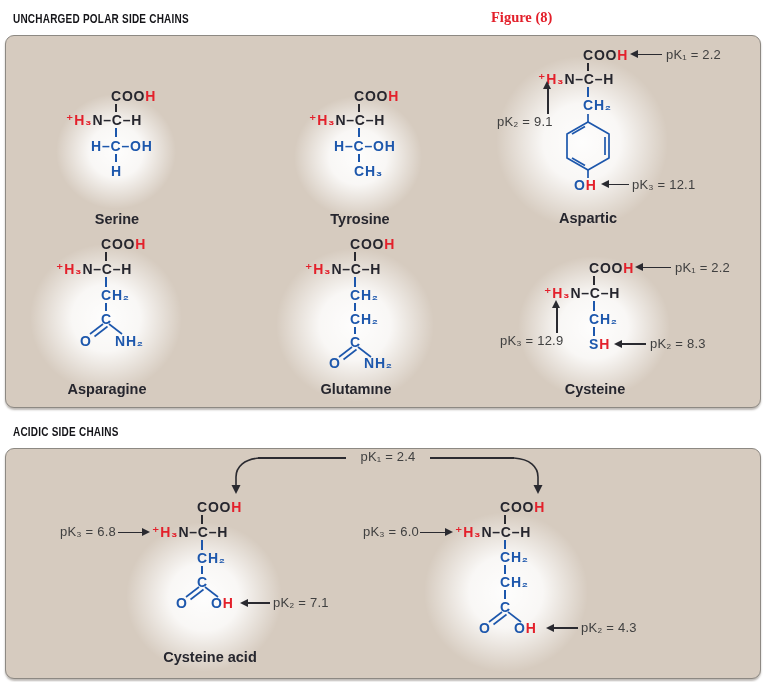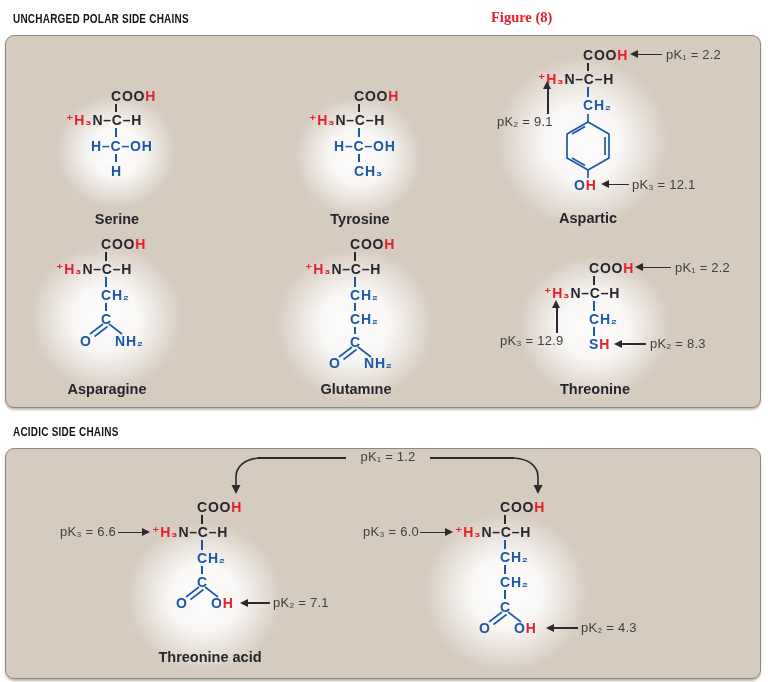--- a/index.html
+++ b/index.html
@@ -156,61 +156,61 @@
     <div class="ah u" style="left:552px;top:296px"></div>
     <div class="vl" style="left:556px;top:303px;height:26px"></div>
     <span class="pk" style="left:500px;top:330px">pK₃ = 12.9</span>
     <div class="bond bb" style="left:593px;top:297px;height:10px"></div>
     <span class="f blue" style="left:589px;top:308px">CH₂</span>
     <div class="bond bb" style="left:593px;top:323px;height:9px"></div>
     <span class="f" style="left:589px;top:333px"><span class="blue">S</span><span class="red">H</span></span>
     <div class="ah l" style="left:614px;top:335.8px"></div>
     <div class="hl" style="left:622px;top:339px;width:24px"></div>
     <span class="pk" style="left:650px;top:333px">pK₂ = 8.3</span>
-    <div class="lbl" style="left:595px;top:378px">Threonine</div>
-  </div>
-
-  <div>
-    <span class="pk ctr" style="left:388px;top:446px">pK₁ = 1.2</span>
+    <div class="lbl" style="left:595px;top:378px">Cysteine</div>
+  </div>
+
+  <div>
+    <span class="pk ctr" style="left:388px;top:446px">pK₁ = 2.4</span>
     <div class="hl" style="left:258px;top:453px;width:88px"></div>
     <div class="hl" style="left:430px;top:453px;width:84px"></div>
     <svg style="left:226px;top:447px" width="36" height="44">
       <path d="M34,7 C18,8 10,16 10,26 L10,34" fill="none" stroke="#2a2a30" stroke-width="1.6"></path>
       <polygon points="5.5,34 14.5,34 10,43" fill="#2a2a30"></polygon>
     </svg>
     <svg style="left:512px;top:447px" width="36" height="44">
       <path d="M2,7 C18,8 26,16 26,26 L26,34" fill="none" stroke="#2a2a30" stroke-width="1.6"></path>
       <polygon points="21.5,34 30.5,34 26,43" fill="#2a2a30"></polygon>
     </svg>
   </div>
 
   <div>
     <span class="f" style="left:197px;top:496px"><span>COO</span><span class="red">H</span></span>
     <div class="bond bd" style="left:201px;top:511px;height:9px"></div>
-    <span class="pk" style="left:60px;top:521px">pK₃ = 6.6</span>
+    <span class="pk" style="left:60px;top:521px">pK₃ = 6.8</span>
     <div class="hl" style="left:118px;top:527.5px;width:24px"></div>
     <div class="ah r" style="left:142px;top:524.3px"></div>
     <span class="f" style="left:152px;top:521px"><span class="red">⁺H₃</span><span>N–C–H</span></span>
     <div class="bond bb" style="left:201px;top:536px;height:10px"></div>
     <span class="f blue" style="left:197px;top:547px">CH₂</span>
     <div class="bond bb" style="left:201px;top:562px;height:8px"></div>
     <span class="f blue" style="left:197px;top:571px">C</span>
     <svg style="left:180px;top:583px" width="44" height="14">
       <g stroke="#1d57ac" stroke-width="1.6">
         <line x1="19" y1="0" x2="6" y2="10"></line>
           <line x1="23.5" y1="2.5" x2="10.5" y2="12.5"></line>
         <line x1="25" y1="0" x2="38" y2="10"></line>
       </g>
     </svg>
     <span class="f blue" style="left:176px;top:592px">O</span>
     <span class="f" style="left:211px;top:592px"><span class="blue">O</span><span class="red">H</span></span>
     <div class="ah l" style="left:240px;top:594.8px"></div>
     <div class="hl" style="left:248px;top:598px;width:22px"></div>
     <span class="pk" style="left:273px;top:592px">pK₂ = 7.1</span>
-    <div class="lbl" style="left:210px;top:646px">Threonine acid</div>
+    <div class="lbl" style="left:210px;top:646px">Cysteine acid</div>
   </div>
 
   <div>
     <span class="f" style="left:500px;top:496px"><span>COO</span><span class="red">H</span></span>
     <div class="bond bd" style="left:504px;top:511px;height:9px"></div>
     <span class="pk" style="left:363px;top:521px">pK₃ = 6.0</span>
     <div class="hl" style="left:420px;top:527.5px;width:25px"></div>
     <div class="ah r" style="left:445px;top:524.3px"></div>
     <span class="f" style="left:455px;top:521px"><span class="red">⁺H₃</span><span>N–C–H</span></span>
     <div class="bond bb" style="left:504px;top:536px;height:9px"></div>

